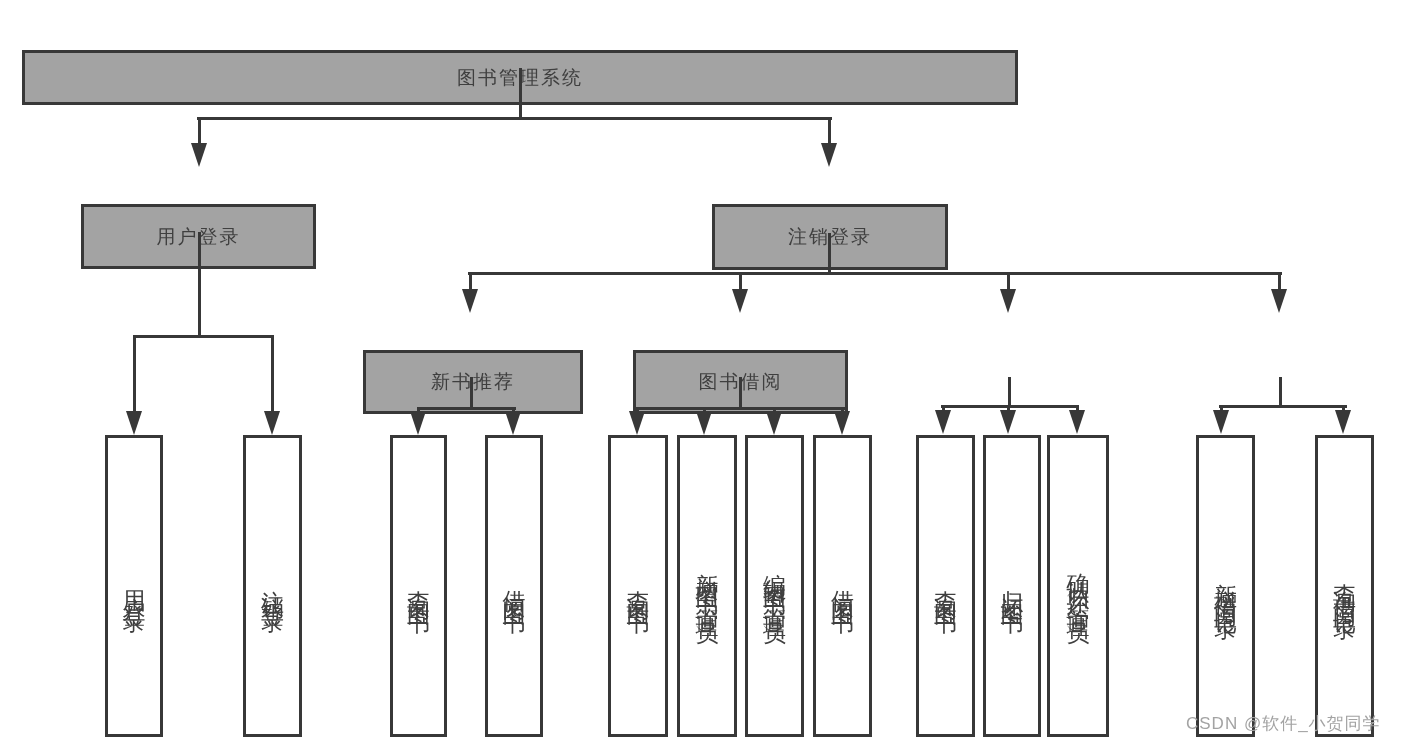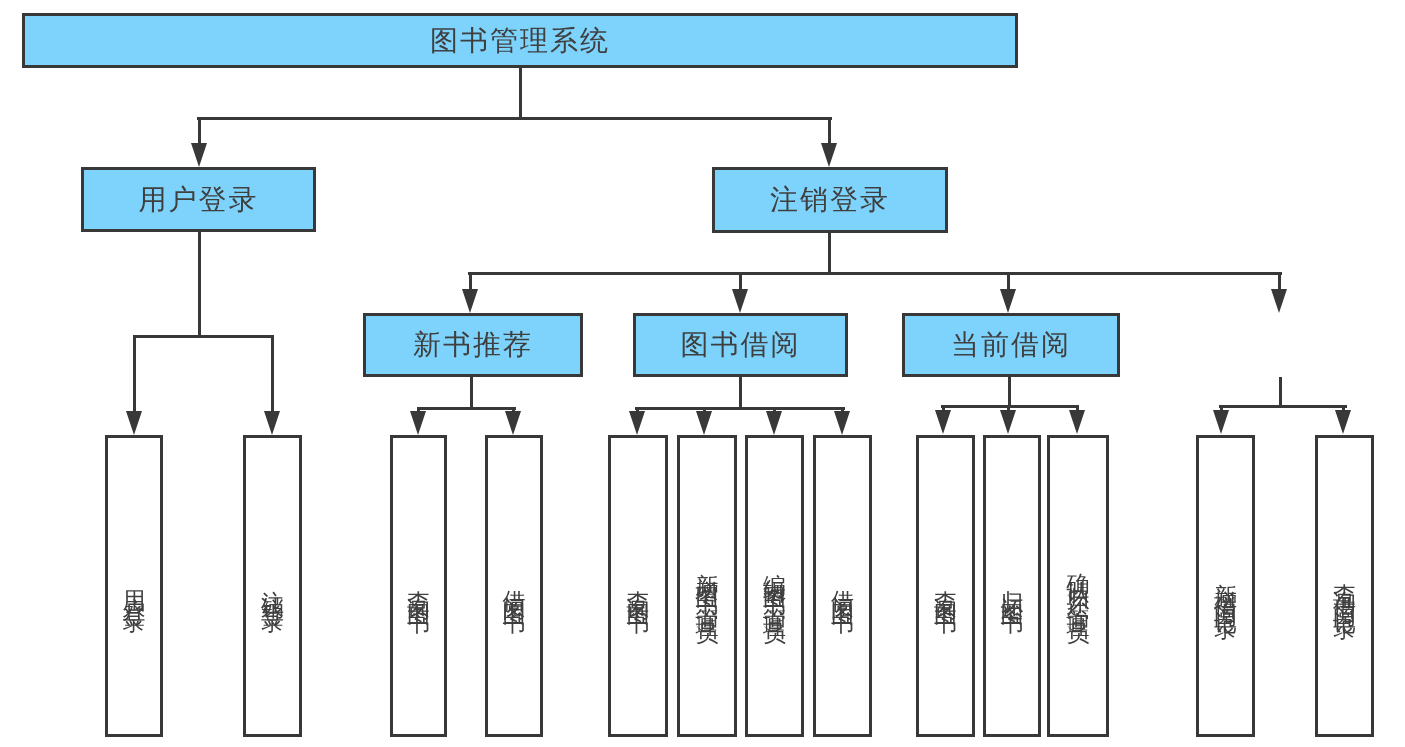--- a/index.html
+++ b/index.html
@@ -8,28 +8,29 @@
     width: 1405px;
     height: 747px;
     background: #ffffff;
     font-family: "Liberation Sans", "DejaVu Sans", sans-serif;
     overflow: hidden;
   }
   .box {
     position: absolute;
     box-sizing: border-box;
     border: 3px solid #383838;
-    background: #7dd3fc;
+    background: #a3a3a3;
     display: flex;
     align-items: center;
     justify-content: center;
-    font-size: 28px;
+    font-size: 19px;
     color: #3f3f3f;
     letter-spacing: 2px;
     white-space: nowrap;
+    margin-top: 37px;
   }
   .vbox {
     position: absolute;
     box-sizing: border-box;
     border: 3px solid #383838;
     background: #ffffff;
     display: flex;
     align-items: center;
     justify-content: center;
     writing-mode: vertical-rl;
@@ -89,21 +90,20 @@
   <div class="arrow" style="left:462px; top:289px;"></div>
   <div class="vline" style="left:739px; top:272px; height:20px;"></div>
   <div class="arrow" style="left:732px; top:289px;"></div>
   <div class="vline" style="left:1007px; top:272px; height:20px;"></div>
   <div class="arrow" style="left:1000px; top:289px;"></div>
   <div class="vline" style="left:1278px; top:272px; height:20px;"></div>
   <div class="arrow" style="left:1271px; top:289px;"></div>
 
   <div class="box" style="left:633px; top:313px; width:215px; height:64px;">图书借阅</div>
   <div class="box" style="left:363px; top:313px; width:220px; height:64px;">新书推荐</div>
-  <div class="box" style="left:902px; top:313px; width:218px; height:64px;">当前借阅</div>
 
   <div class="vline" style="left:470px; top:377px; height:33px;"></div>
   <div class="hline" style="left:417px; top:407px; width:99px;"></div>
   <div class="vline" style="left:417px; top:407px; height:8px;"></div>
   <div class="arrow" style="left:410px; top:411px;"></div>
   <div class="vline" style="left:512px; top:407px; height:8px;"></div>
   <div class="arrow" style="left:505px; top:411px;"></div>
 
   <div class="vline" style="left:739px; top:377px; height:33px;"></div>
   <div class="hline" style="left:635px; top:407px; width:210px;"></div>
@@ -143,14 +143,15 @@
   <div class="vbox" style="left:745px; top:435px; width:59px; height:302px;">编辑图书（管理员）</div>
   <div class="vbox" style="left:813px; top:435px; width:59px; height:302px;">借阅图书</div>
 
   <div class="vbox" style="left:916px; top:435px; width:59px; height:302px;">查询图书</div>
   <div class="vbox" style="left:983px; top:435px; width:58px; height:302px;">归还图书</div>
   <div class="vbox" style="left:1047px; top:435px; width:62px; height:302px;">确认归还（管理员）</div>
 
   <div class="vbox" style="left:1196px; top:435px; width:59px; height:302px;">新增借阅记录</div>
   <div class="vbox" style="left:1315px; top:435px; width:59px; height:302px;">查询借阅记录</div>
 
+  <div class="watermark">CSDN @软件_小贺同学</div>
 
 </div>
 
 </body></html>

